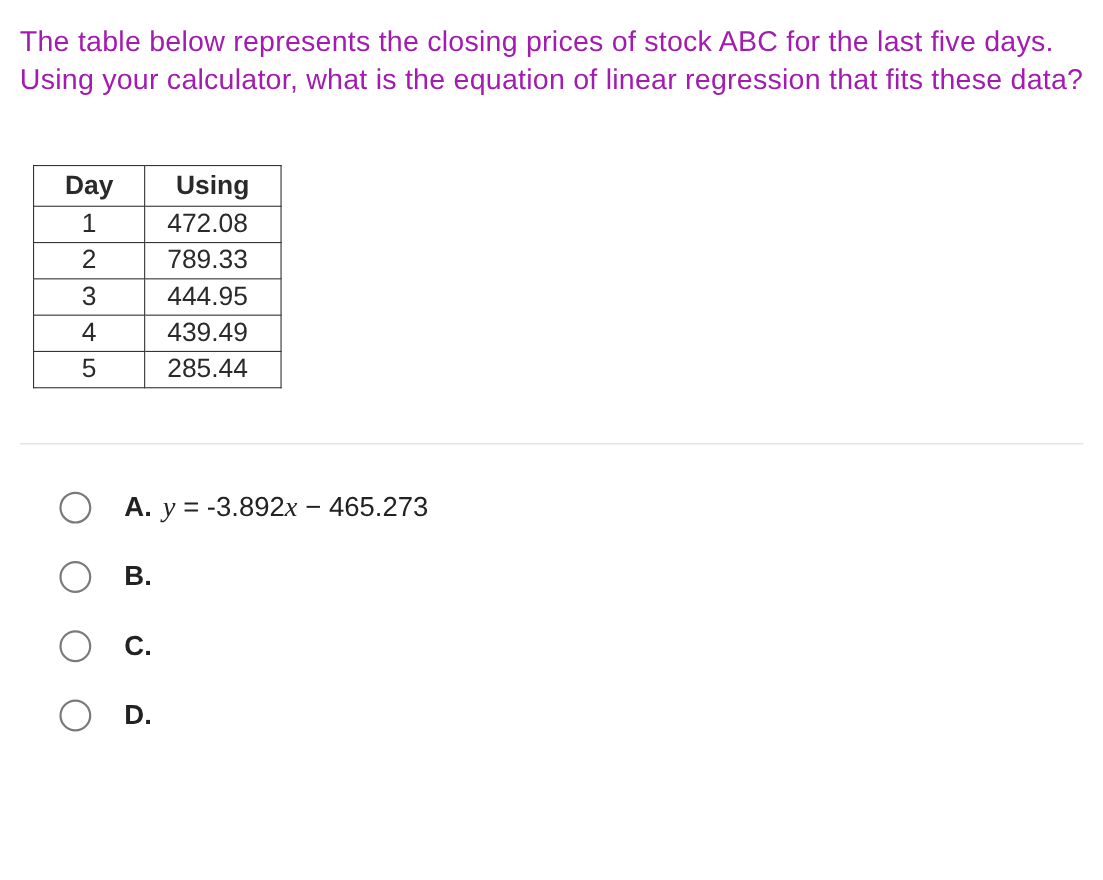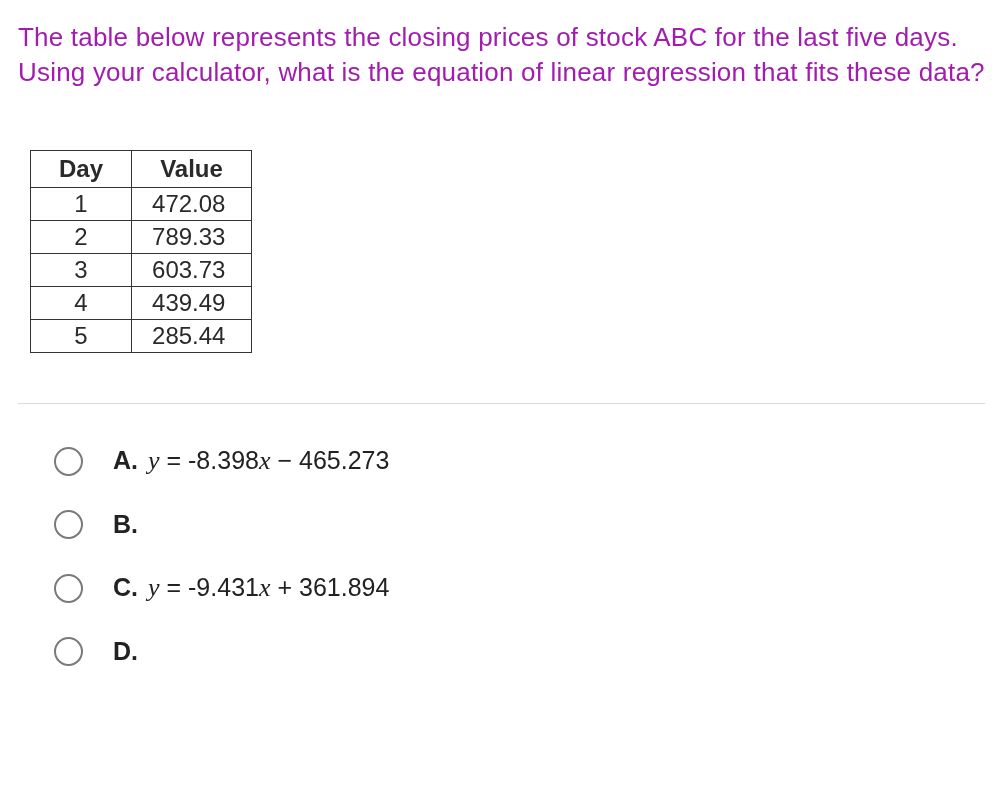--- a/index.html
+++ b/index.html
@@ -96,35 +96,35 @@
   </style>
 </head>
 <body>
 
 <div class="question-text">The table below represents the closing prices of stock ABC for the last five days. Using your calculator, what is the equation of linear regression that fits these data?</div>
 
 <table class="data-table">
   <thead>
     <tr>
       <th>Day</th>
-      <th>Value</th>
+      <th>Using</th>
     </tr>
   </thead>
   <tbody>
     <tr>
       <td>1</td>
       <td>472.08</td>
     </tr>
     <tr>
       <td>2</td>
       <td>789.33</td>
     </tr>
     <tr>
       <td>3</td>
-      <td>603.73</td>
+      <td>444.95</td>
     </tr>
     <tr>
       <td>4</td>
       <td>439.49</td>
     </tr>
     <tr>
       <td>5</td>
       <td>285.44</td>
     </tr>
   </tbody>
@@ -132,39 +132,36 @@
 
 <hr class="divider">
 
 <div class="options">
 
   <div class="option-row">
     <div class="radio-circle"></div>
     <div class="option-label">
       <span class="option-letter">A.</span>
       <span class="option-equation">
-        <span class="var">y</span><span class="num"> = </span><span class="num">-8.398</span><span class="var">x</span><span class="num"> </span><span class="num">−</span><span class="num"> </span><span class="num">465.273</span>
+        <span class="var">y</span><span class="num"> = </span><span class="num">-3.892</span><span class="var">x</span><span class="num"> </span><span class="num">−</span><span class="num"> </span><span class="num">465.273</span>
       </span>
     </div>
   </div>
 
   <div class="option-row">
     <div class="radio-circle"></div>
     <div class="option-label">
       <span class="option-letter">B.</span>
     </div>
   </div>
 
   <div class="option-row">
     <div class="radio-circle"></div>
     <div class="option-label">
       <span class="option-letter">C.</span>
-      <span class="option-equation">
-        <span class="var">y</span><span class="num"> = </span><span class="num">-9.431</span><span class="var">x</span><span class="num"> </span><span class="num">+</span><span class="num"> </span><span class="num">361.894</span>
-      </span>
     </div>
   </div>
 
   <div class="option-row">
     <div class="radio-circle"></div>
     <div class="option-label">
       <span class="option-letter">D.</span>
     </div>
   </div>
 

